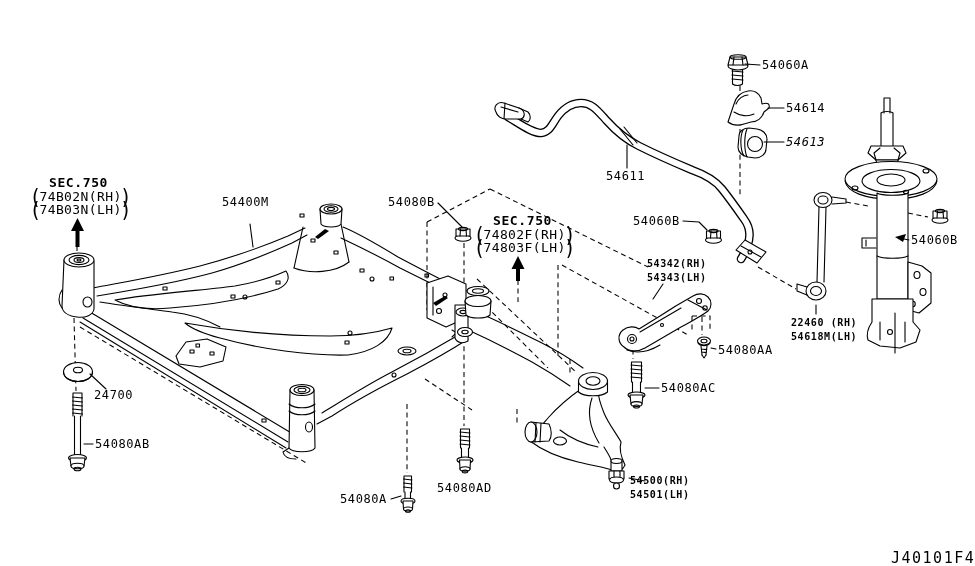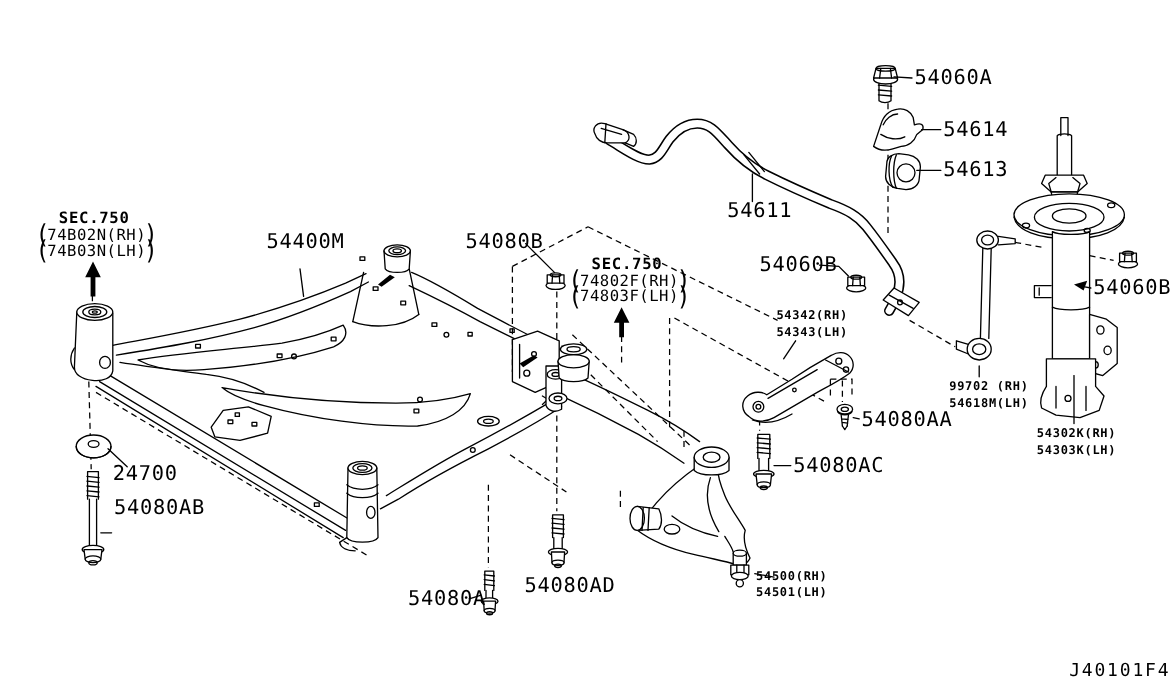--- a/index.html
+++ b/index.html
@@ -6,21 +6,21 @@
   .stage{position:relative;width:975px;height:566px;background:#fff;overflow:hidden;
          font-family:"DejaVu Sans Mono",monospace;color:#000;}
   .stage svg{position:absolute;left:0;top:0;}
   svg *{vector-effect:non-scaling-stroke;}
   .ln{fill:none;stroke:#000;stroke-width:1.1;stroke-linecap:round;stroke-linejoin:round;}
   .w{fill:#fff;stroke:#000;stroke-width:1.1;stroke-linejoin:round;}
   .dash{fill:none;stroke:#000;stroke-width:1.05;stroke-dasharray:5 3.6;}
   .solidfill{fill:#000;stroke:none;}
   .barOuter{fill:none;stroke:#000;stroke-width:8.6;stroke-linecap:round;}
   .barInner{fill:none;stroke:#fff;stroke-width:6;stroke-linecap:round;}
-  .lbl{position:absolute;font-size:17px;line-height:13px;letter-spacing:0.6px;white-space:pre;}
+  .lbl{position:absolute;font-size:12px;line-height:13px;letter-spacing:0.6px;white-space:pre;}
   .lbl2 div{font-size:10px;line-height:13.5px;letter-spacing:0.6px;white-space:pre;font-weight:bold;}
   .secblk{position:absolute;}
   .secblk .t{font-size:13px;line-height:13px;letter-spacing:0.6px;margin-left:17px;margin-bottom:1px;font-weight:bold;}
   .secblk .row{display:flex;align-items:center;height:13px;}
   .secblk .p{font-size:19px;line-height:13px;font-family:"DejaVu Sans",sans-serif;transform:scaleY(1.15);}
   .secblk .v{font-size:13px;letter-spacing:0.4px;white-space:pre;}
   .code{position:absolute;font-size:15px;line-height:15px;letter-spacing:1.5px;}
 </style>
 </head>
 <body>
@@ -362,43 +362,39 @@
       <span class="p">(</span>
         <span class="v">74803F(LH)</span>
         <span class="p">)</span>
     </div>
   </div>
 
   <div class="lbl" style="left:222px;top:196px;">54400M</div>
   <div class="lbl" style="left:388px;top:196px;">54080B</div>
   <div class="lbl" style="left:762px;top:59px;">54060A</div>
   <div class="lbl" style="left:786px;top:102px;">54614</div>
-  <div class="lbl" style="left:786px;top:136px;">54613</div>
+  <div class="lbl" style="left:786px;top:136px;font-style:italic;">54613</div>
   <div class="lbl" style="left:606px;top:170px;">54611</div>
   <div class="lbl" style="left:633px;top:215px;">54060B</div>
   <div class="lbl" style="left:911px;top:234px;">54060B</div>
 
   <div class="lbl2" style="position:absolute;left:647px;top:257px;">
     <div>54342(RH)</div>
     <div>54343(LH)</div>
   </div>
 
   <div class="lbl2" style="position:absolute;left:791px;top:316px;">
-    <div>99702 (RH)</div>
+    <div>22460 (RH)</div>
     <div>54618M(LH)</div>
   </div>
 
-  <div class="lbl2" style="position:absolute;left:864px;top:355px;">
-    <div>54302K(RH)</div>
-    <div>54303K(LH)</div>
-  </div>
 
   <div class="lbl" style="left:718px;top:344px;">54080AA</div>
   <div class="lbl" style="left:661px;top:382px;">54080AC</div>
-  <div class="lbl" style="left:95px;top:417px;">54080AB</div>
+  <div class="lbl" style="left:95px;top:438px;">54080AB</div>
   <div class="lbl" style="left:94px;top:389px;">24700</div>
   <div class="lbl" style="left:340px;top:493px;">54080A</div>
   <div class="lbl" style="left:437px;top:482px;">54080AD</div>
 
   <div class="lbl2" style="position:absolute;left:630px;top:474px;">
     <div>54500(RH)</div>
     <div>54501(LH)</div>
   </div>
 
   <div class="code" style="left:891px;top:506px;margin-top:45px;">J40101F4</div>

